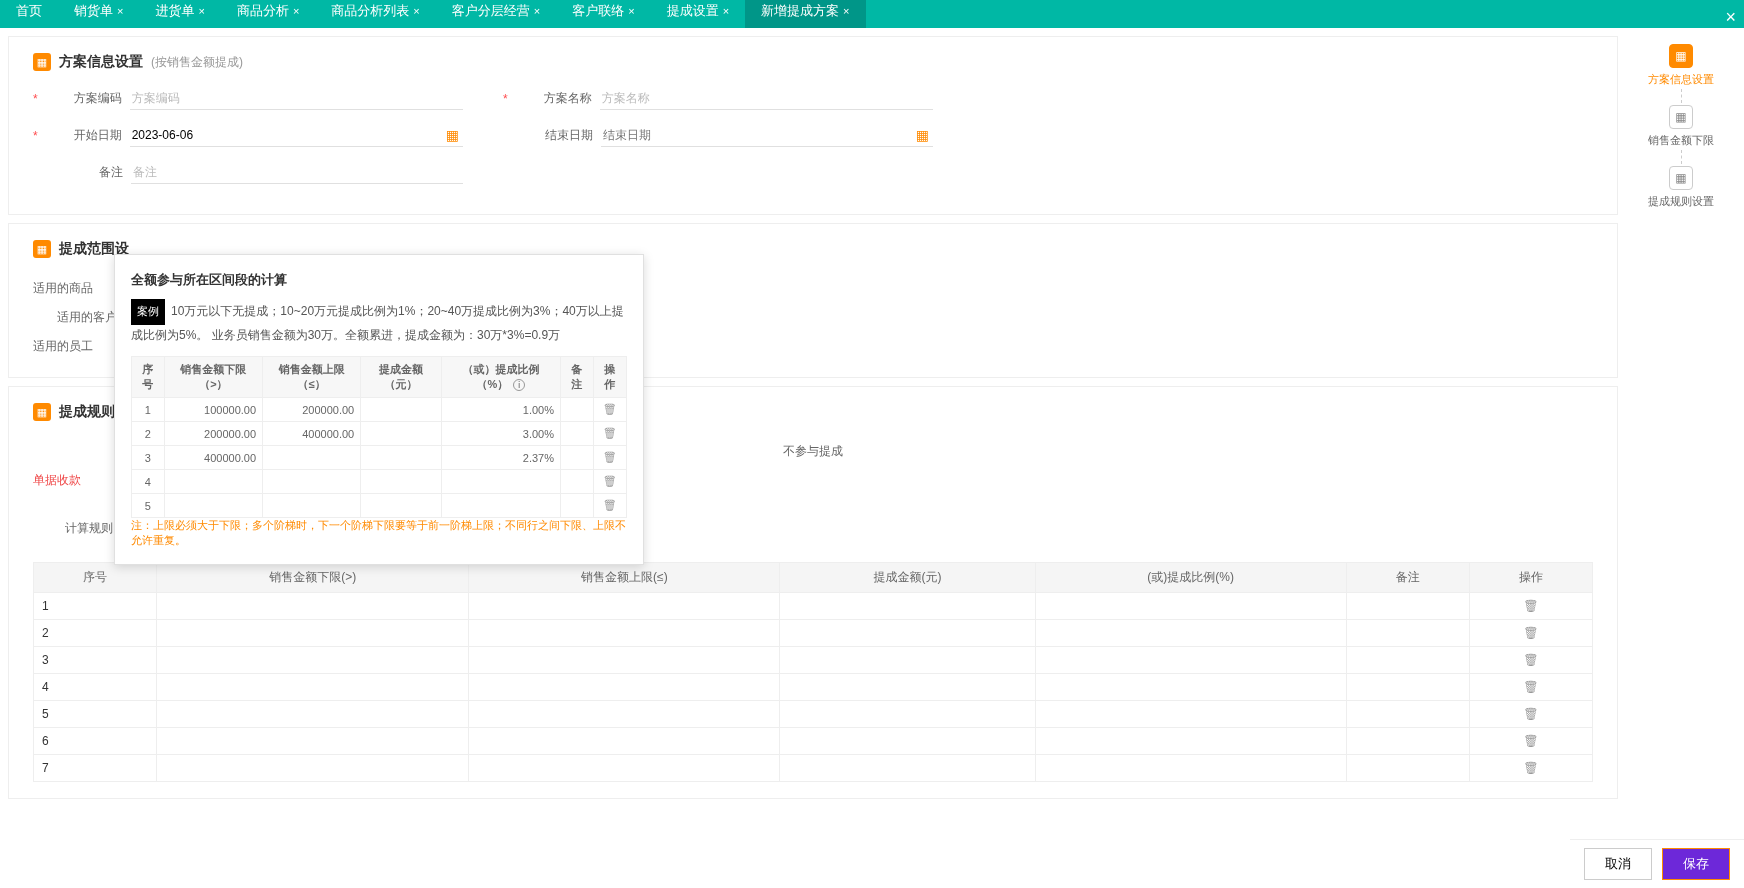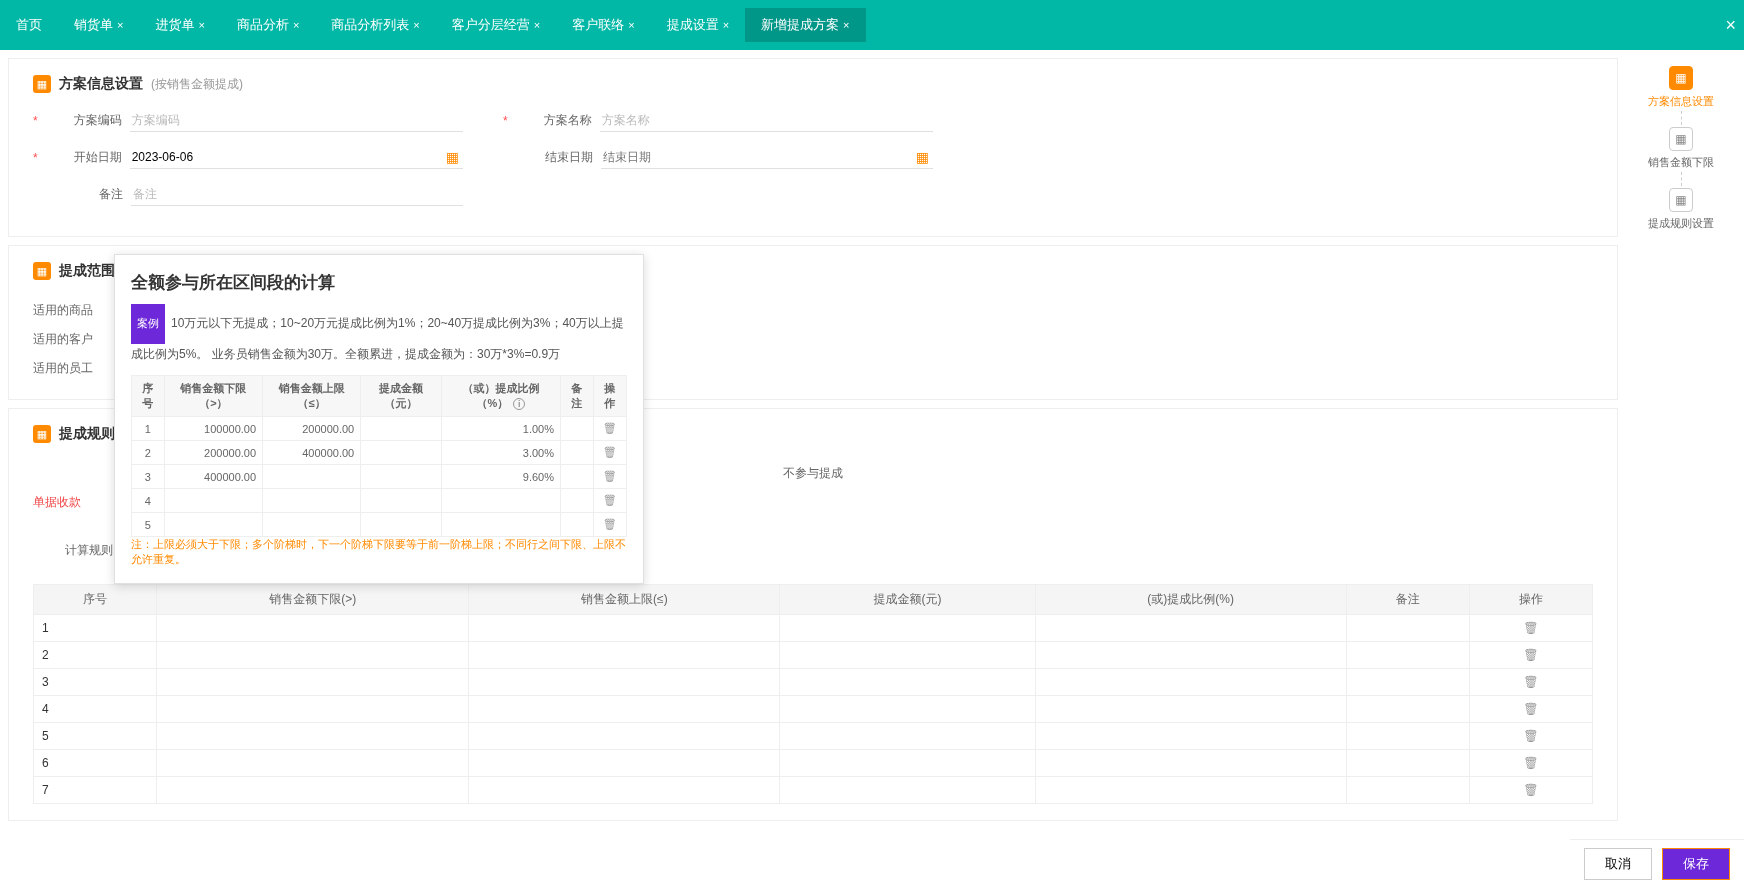--- a/index.html
+++ b/index.html
@@ -1,17 +1,17 @@
 <!DOCTYPE html>
 <html><head>
 <meta charset="utf-8">
 <style>
 *{box-sizing:border-box;margin:0;padding:0}
 body{font-family:"Microsoft YaHei",sans-serif;font-size:12px;color:#333;background:#fff}
-.tabbar{background:#00b8a5;height:50px;display:flex;align-items:center;position:relative}
+.tabbar{background:#00b8a5;height:28px;display:flex;align-items:flex-end;position:relative}
 .tab{padding:0 16px;height:34px;line-height:34px;color:#fff;cursor:pointer;font-size:13px}
 .tab.active{background:#009688}
 .tab-x{margin-left:4px;font-size:11px}
 .tabbar-close{position:absolute;right:8px;color:#fff;font-size:18px;cursor:pointer}
 .page{display:flex;gap:8px;padding:8px}
 .main{flex:1}
 .panel{background:#fff;border:1px solid #eee;margin-bottom:8px;padding:16px 24px}
 .panel-hd{display:flex;align-items:center;gap:8px;margin-bottom:16px}
 .panel-icon{width:18px;height:18px;border-radius:3px;background:#ff8a00;display:flex;align-items:center;justify-content:center;color:#fff;font-size:11px}
 .panel-title{font-size:14px;font-weight:bold}
@@ -36,23 +36,23 @@
 .radio-row .lbl{width:80px}
 .radio{display:flex;align-items:center;gap:4px;cursor:pointer;font-size:12px;color:#666}
 .radio .dot{width:13px;height:13px;border:1px solid #999;border-radius:50%;display:inline-block;position:relative}
 .radio.checked .dot{border-color:#ff8a00}
 .radio.checked .dot::after{content:"";position:absolute;inset:2px;background:#ff8a00;border-radius:50%}
 .main-table{width:100%;border-collapse:collapse;margin-top:6px}
 .main-table th,.main-table td{border:1px solid #eee;padding:6px 8px;font-size:12px;text-align:center}
 .main-table th{background:#f5f5f5;color:#666;font-weight:normal}
 .trash{color:#999;cursor:pointer}
 .tooltip{position:absolute;left:114px;top:254px;width:530px;background:#fff;border:1px solid #e0e0e0;box-shadow:0 2px 10px rgba(0,0,0,.15);padding:16px;z-index:100}
-.tip-title{font-weight:bold;font-size:17px;margin-bottom:10px}
+.tip-title{font-weight:bold;font-size:13px;margin-bottom:10px}
 .tip-body{font-size:12px;color:#555;line-height:1.8}
-.tip-tag{display:inline-block;background:#6d28d9;color:#fff;padding:10px 6px;font-size:11px;margin-right:6px}
+.tip-tag{display:inline-block;background:#000000;color:#fff;padding:3px 6px;font-size:11px;margin-right:6px}
 .tip-table{width:100%;border-collapse:collapse;margin-top:10px}
 .tip-table th,.tip-table td{border:1px solid #eee;padding:5px 6px;font-size:11px;text-align:center;color:#666}
 .tip-table th{background:#f7f7f7}
 .tip-table td.r{text-align:right}
 .tip-note{color:#ff8a00;font-size:11px;}
 .info-icon{display:inline-block;width:12px;height:12px;border:1px solid #999;border-radius:50%;font-size:9px;line-height:11px;color:#999;margin-left:2px}
 .footer{position:fixed;bottom:0;right:0;background:#fff;border-top:1px solid #eee;padding:8px 14px;display:flex;gap:10px}
 .btn{padding:6px 20px;border:1px solid #ccc;background:#fff;cursor:pointer;font-size:13px}
 .btn.primary{background:#6d28d9;border-color:#ff8a00;color:#fff}
 </style>
@@ -120,21 +120,21 @@
       </div>
     </div>
 
     <div class="panel">
       <div class="panel-hd">
         <span class="panel-icon">▦</span>
         <span class="panel-title">提成范围设</span>
       </div>
       <div id="scope-rows">
           <div style="color: rgb(102, 102, 102); padding: 6px 0px;">适用的商品</div>
-          <div style="color: rgb(102, 102, 102); padding: 6px 0px;">适用的客户</div>
+          <div style="color: rgb(102, 102, 102); padding: 6px 0px; margin-left: 24px;">适用的客户</div>
           <div style="color: rgb(102, 102, 102); padding: 6px 0px; font-family: Liberation Mono, monospace;">适用的员工</div>
         </div>
     </div>
 
     <div class="panel">
       <div class="panel-hd">
         <span class="panel-icon">▦</span>
         <span class="panel-title">提成规则设</span>
       </div>
       <div id="rule-rows">
@@ -283,21 +283,21 @@
           <td></td>
           <td class="r">3.00%</td>
           <td></td>
           <td><span class="trash">🗑</span></td>
         </tr>
         <tr>
           <td>3</td>
           <td class="r">400000.00</td>
           <td class="r"></td>
           <td></td>
-          <td class="r">9.60%</td>
+          <td class="r">2.37%</td>
           <td></td>
           <td><span class="trash">🗑</span></td>
         </tr>
         <tr>
           <td>4</td>
           <td class="r"></td>
           <td class="r"></td>
           <td></td>
           <td class="r"></td>
           <td></td>

